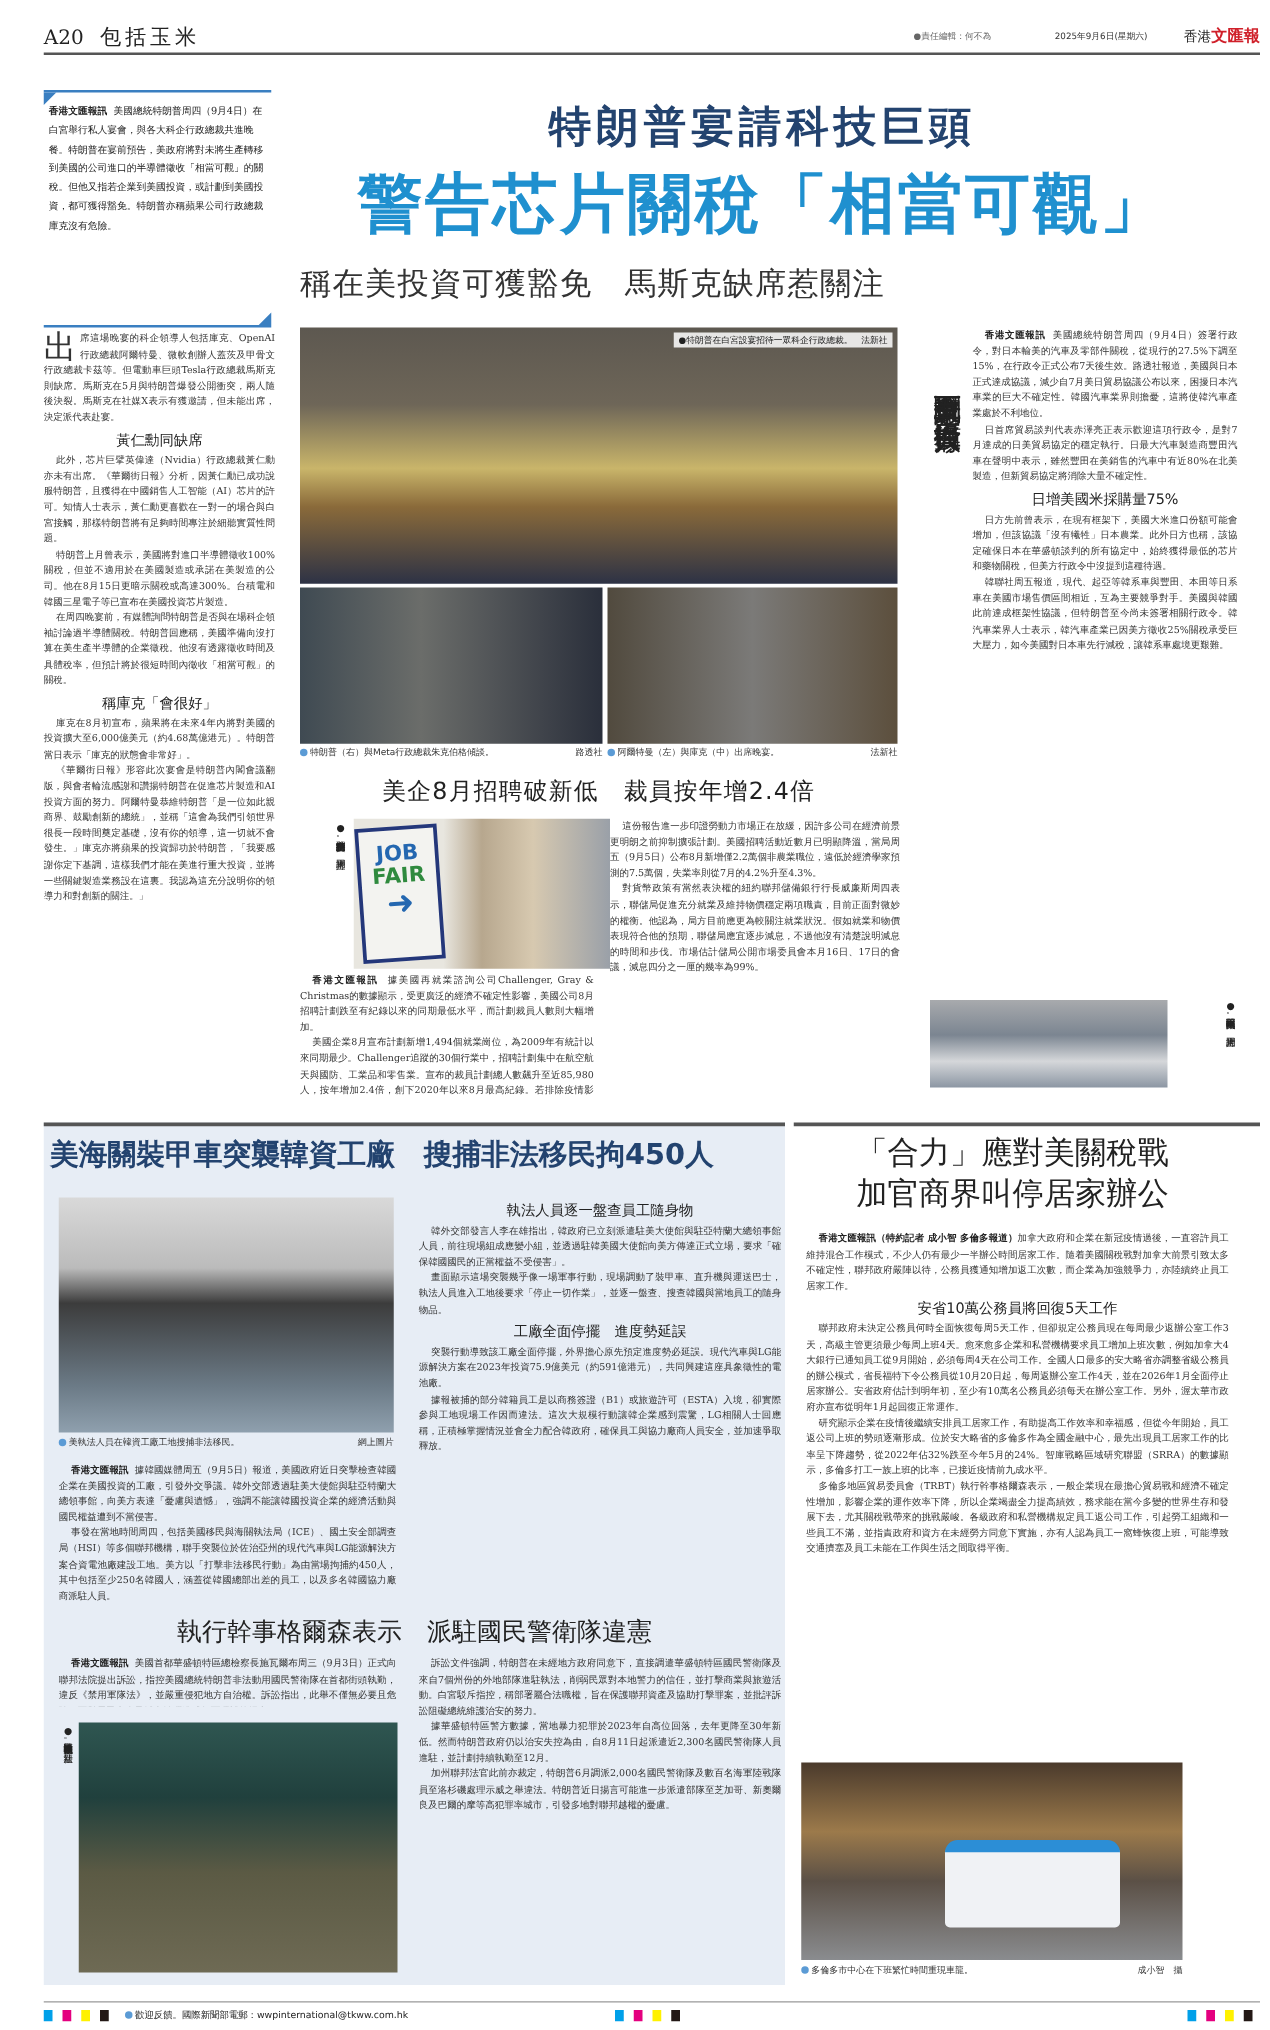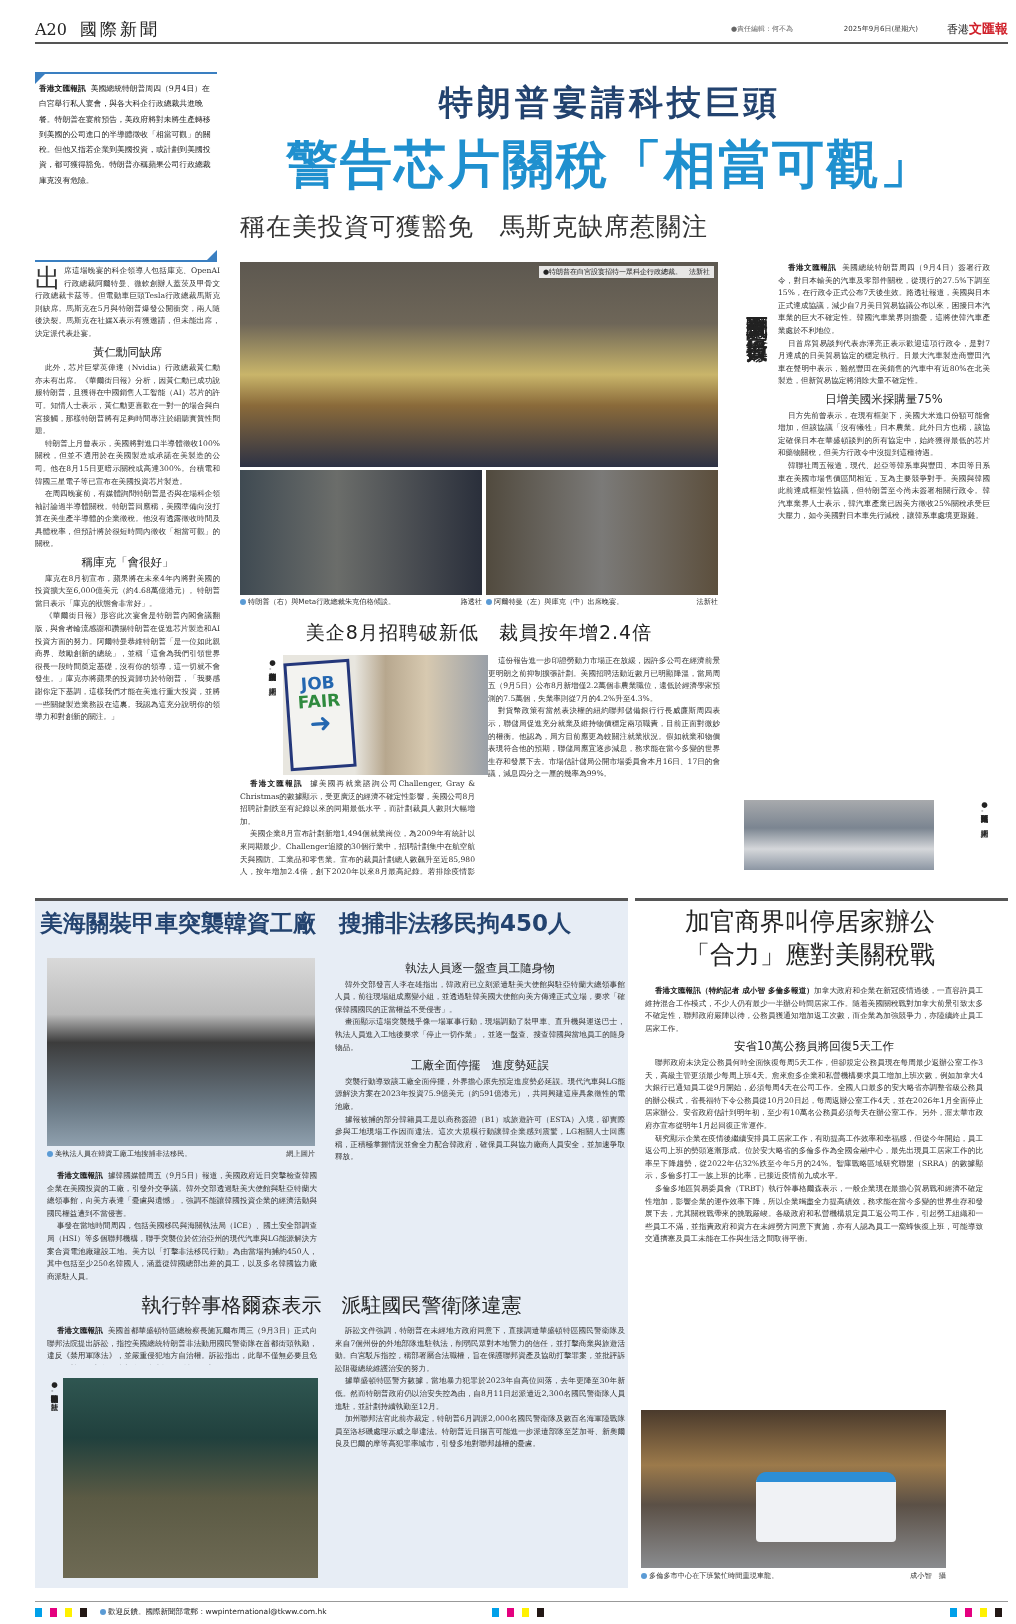--- a/index.html
+++ b/index.html
@@ -88,21 +88,21 @@
   
   #footer { left: 35px; top: 1601px; width: 973px; border-top: 1px solid #999; }
   .reg { position:absolute; top: 1608px; width: 7px; height: 9px; }
   #footer-text { left: 100px; top: 1607px; font-family:"DejaVu Sans",sans-serif; font-size: 7.5px; color:#222; }
 </style>
 </head>
 <body>
 
 <div id="page-header" class="abs">
   <span id="page-no" class="abs serif">A20</span>
-  <span id="section" class="abs serif">國際新聞</span>
+  <span id="section" class="abs serif">包括玉米</span>
   <span id="editor" class="abs sans">●責任編輯：何不為</span>
   <span id="date" class="abs sans">2025年9月6日(星期六)</span>
   <span id="brand" class="abs serif">
     <span class="hk">香港</span><span class="wen">文匯報</span>
   </span>
 </div>
 
 <div id="lead" class="abs">
   <span class="abs corner-tl"></span>
   <span class="dateline">香港文匯報訊</span>&nbsp;&nbsp;<span>美國總統特朗普周四（9月4日）在白宮舉行私人宴會，與各大科企行政總裁共進晚餐。特朗普在宴前預告，美政府將對未將生產轉移到美國的公司進口的半導體徵收「相當可觀」的關稅。但他又指若企業到美國投資，或計劃到美國投資，都可獲得豁免。特朗普亦稱蘋果公司行政總裁庫克沒有危險。</span>
@@ -146,21 +146,21 @@
     <div class="jf-fair">FAIR</div>
     <div class="jf-arrow">➜</div>
   </div>
 </div>
 <div id="jobs-col1" class="abs body-text">
   <p><span class="dateline">香港文匯報訊</span>&nbsp;&nbsp;<span>據美國再就業諮詢公司Challenger, Gray &amp; Christmas的數據顯示，受更廣泛的經濟不確定性影響，美國公司8月招聘計劃跌至有紀錄以來的同期最低水平，而計劃裁員人數則大幅增加。</span></p>
   <p style="height:48px;overflow:hidden">美國企業8月宣布計劃新增1,494個就業崗位，為2009年有統計以來同期最少。Challenger追蹤的30個行業中，招聘計劃集中在航空航天與國防、工業品和零售業。宣布的裁員計劃總人數飆升至近85,980人，按年增加2.4倍，創下2020年以來8月最高紀錄。若排除疫情影響，該數字更是自2008年經濟衰退以來的8月最高值。</p>
 </div>
 <div id="jobs-col2" class="abs body-text">
   <p>這份報告進一步印證勞動力市場正在放緩，因許多公司在經濟前景更明朗之前抑制擴張計劃。美國招聘活動近數月已明顯降溫，當局周五（9月5日）公布8月新增僅2.2萬個非農業職位，遠低於經濟學家預測的7.5萬個，失業率則從7月的4.2%升至4.3%。</p>
-  <p>對貨幣政策有當然表決權的紐約聯邦儲備銀行行長威廉斯周四表示，聯儲局促進充分就業及維持物價穩定兩項職責，目前正面對微妙的權衡。他認為，局方目前應更為較關注就業狀況。假如就業和物價表現符合他的預期，聯儲局應宜逐步減息，務求能在當今多變的世界生存和發展下去。市場估計儲局公開市場委員會本月16日、17日的會議，減息四分之一厘的幾率為99%。</p>
+  <p>對貨幣政策有當然表決權的紐約聯邦儲備銀行行長威廉斯周四表示，聯儲局促進充分就業及維持物價穩定兩項職責，目前正面對微妙的權衡。他認為，局方目前應更為較關注就業狀況。假如就業和物價表現符合他的預期，聯儲局應宜逐步減息，不過他沒有清楚說明減息的時間和步伐。市場估計儲局公開市場委員會本月16日、17日的會議，減息四分之一厘的幾率為99%。</p>
 </div>
 
 <div id="jp-vert" class="abs">下調日汽車關稅至百分之十五　換日方巨額投資</div>
 <div id="jp-body" class="abs body-text">
   <p><span class="dateline">香港文匯報訊</span>&nbsp;&nbsp;<span>美國總統特朗普周四（9月4日）簽署行政令，對日本輸美的汽車及零部件關稅，從現行的27.5%下調至15%，在行政令正式公布7天後生效。路透社報道，美國與日本正式達成協議，減少自7月美日貿易協議公布以來，困擾日本汽車業的巨大不確定性。韓國汽車業界則擔憂，這將使韓汽車產業處於不利地位。</span></p>
   <p>日首席貿易談判代表赤澤亮正表示歡迎這項行政令，是對7月達成的日美貿易協定的穩定執行。日最大汽車製造商豐田汽車在聲明中表示，雖然豐田在美銷售的汽車中有近80%在北美製造，但新貿易協定將消除大量不確定性。</p>
   <div class="subhead">日增美國米採購量75%</div>
   <p>日方先前曾表示，在現有框架下，美國大米進口份額可能會增加，但該協議「沒有犧牲」日本農業。此外日方也稱，該協定確保日本在華盛頓談判的所有協定中，始終獲得最低的芯片和藥物關稅，但美方行政令中沒提到這種待遇。</p>
   <p>韓聯社周五報道，現代、起亞等韓系車與豐田、本田等日系車在美國市場售價區間相近，互為主要競爭對手。美國與韓國此前達成框架性協議，但特朗普至今尚未簽署相關行政令。韓汽車業界人士表示，韓汽車產業已因美方徵收25%關稅承受巨大壓力，如今美國對日本車先行減稅，讓韓系車處境更艱難。</p>
 </div>
@@ -194,22 +194,22 @@
 <div id="dc-cap" class="abs">●國民警衛隊在華盛頓執勤。法新社</div>
 <div id="dc-photo" class="photo"></div>
 <div id="dc-col2" class="abs body-text">
   <p>訴訟文件強調，特朗普在未經地方政府同意下，直接調遣華盛頓特區國民警衛隊及來自7個州份的外地部隊進駐執法，削弱民眾對本地警力的信任，並打擊商業與旅遊活動。白宮駁斥指控，稱部署屬合法職權，旨在保護聯邦資產及協助打擊罪案，並批評訴訟阻礙總統維護治安的努力。</p>
   <p>據華盛頓特區警方數據，當地暴力犯罪於2023年自高位回落，去年更降至30年新低。然而特朗普政府仍以治安失控為由，自8月11日起派遣近2,300名國民警衛隊人員進駐，並計劃持續執勤至12月。</p>
   <p>加州聯邦法官此前亦裁定，特朗普6月調派2,000名國民警衛隊及數百名海軍陸戰隊員至洛杉磯處理示威之舉違法。特朗普近日揚言可能進一步派遣部隊至芝加哥、新奧爾良及巴爾的摩等高犯罪率城市，引發多地對聯邦越權的憂慮。</p>
 </div>
 
 <div id="ca-rule" class="abs"></div>
 <div id="ca-head" class="abs">
+  <div>「合力」應對美關稅戰</div>
   <div>加官商界叫停居家辦公</div>
-  <div>「合力」應對美關稅戰</div>
 </div>
 <div id="ca-body" class="abs body-text">
   <p><span class="dateline">香港文匯報訊（特約記者 成小智 多倫多報道）</span><span>加拿大政府和企業在新冠疫情過後，一直容許員工維持混合工作模式，不少人仍有最少一半辦公時間居家工作。隨着美國關稅戰對加拿大前景引致太多不確定性，聯邦政府嚴陣以待，公務員獲通知增加返工次數，而企業為加強競爭力，亦陸續終止員工居家工作。</span></p>
   <div class="subhead">安省10萬公務員將回復5天工作</div>
   <p>聯邦政府未決定公務員何時全面恢復每周5天工作，但卻規定公務員現在每周最少返辦公室工作3天，高級主管更須最少每周上班4天。愈來愈多企業和私營機構要求員工增加上班次數，例如加拿大4大銀行已通知員工從9月開始，必須每周4天在公司工作。全國人口最多的安大略省亦調整省級公務員的辦公模式，省長福特下令公務員從10月20日起，每周返辦公室工作4天，並在2026年1月全面停止居家辦公。安省政府估計到明年初，至少有10萬名公務員必須每天在辦公室工作。另外，渥太華市政府亦宣布從明年1月起回復正常運作。</p>
   <p>研究顯示企業在疫情後繼續安排員工居家工作，有助提高工作效率和幸福感，但從今年開始，員工返公司上班的勢頭逐漸形成。位於安大略省的多倫多作為全國金融中心，最先出現員工居家工作的比率呈下降趨勢，從2022年佔32%跌至今年5月的24%。智庫戰略區域研究聯盟（SRRA）的數據顯示，多倫多打工一族上班的比率，已接近疫情前九成水平。</p>
   <p>多倫多地區貿易委員會（TRBT）執行幹事格爾森表示，一般企業現在最擔心貿易戰和經濟不確定性增加，影響企業的運作效率下降，所以企業竭盡全力提高績效，務求能在當今多變的世界生存和發展下去，尤其關稅戰帶來的挑戰嚴峻。各級政府和私營機構規定員工返公司工作，引起勞工組織和一些員工不滿，並指責政府和資方在未經勞方同意下實施，亦有人認為員工一窩蜂恢復上班，可能導致交通擠塞及員工未能在工作與生活之間取得平衡。</p>
 </div>
 <div id="ca-photo" class="photo">
   <div id="ca-van"></div>

